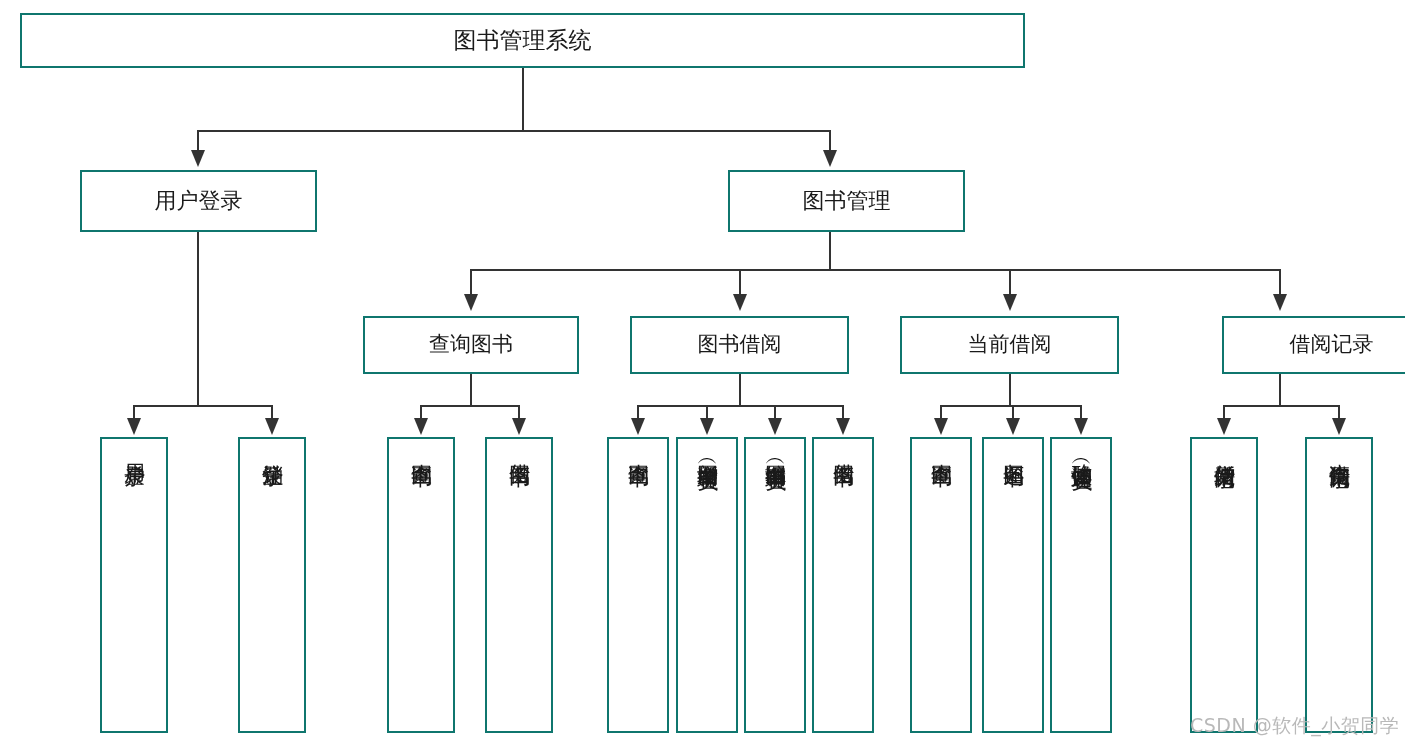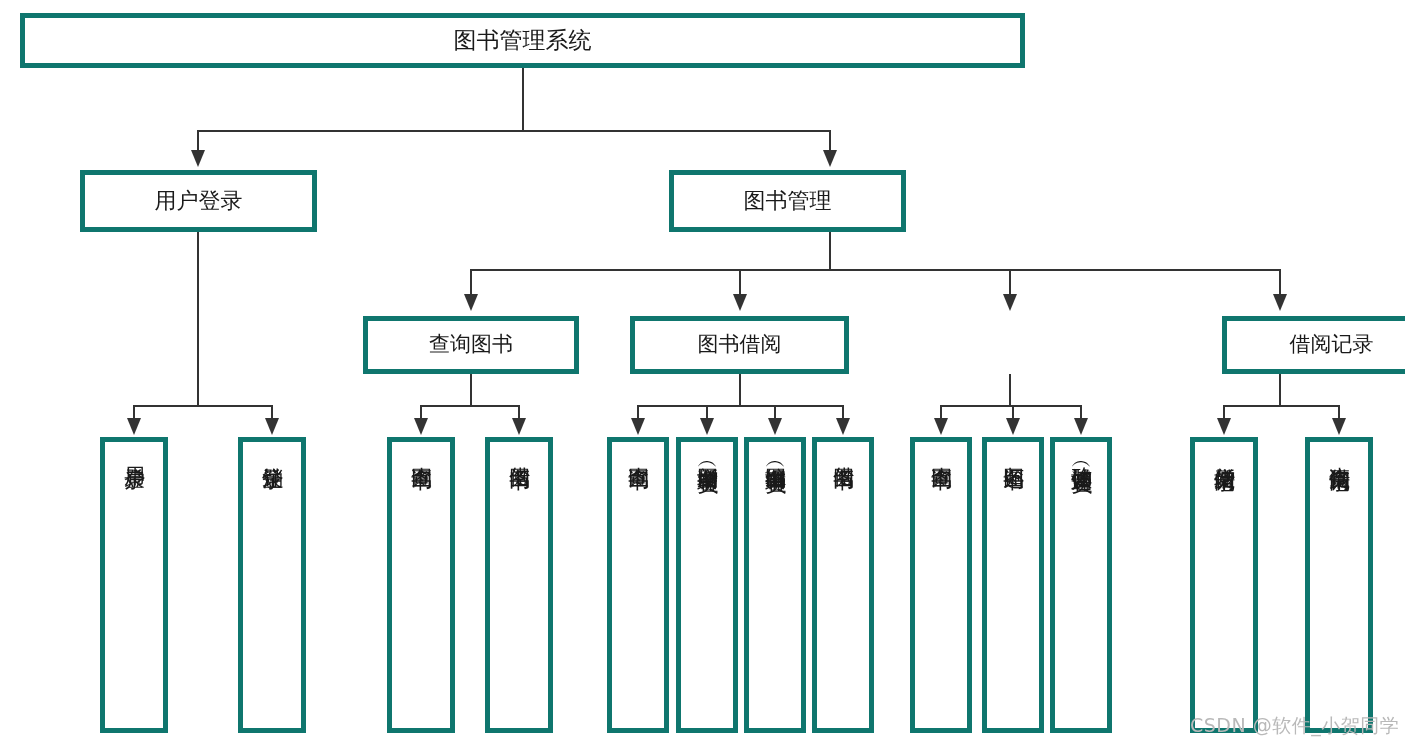--- a/index.html
+++ b/index.html
@@ -13,21 +13,21 @@
   #canvas {
     position: relative;
     width: 1405px;
     height: 747px;
     background: #ffffff;
     overflow: hidden;
   }
   .node {
     position: absolute;
     box-sizing: border-box;
-    border: 5px solid #0f766e;
+    border: 2px solid #0f766e;
     background: #ffffff;
     display: flex;
     align-items: center;
     justify-content: center;
     color: #1a1a1a;
     text-align: center;
     line-height: 1.12;
   }
   .node.root {
     font-size: 23px;
@@ -79,21 +79,21 @@
   <div class="edge v" style="left:522px; top:68px; height:62px;"></div>
 
   <div class="edge h" style="left:197px; top:130px; width:633px;"></div>
 
   <div class="edge v" style="left:197px; top:130px; height:24px;"></div>
   <div class="arrow" style="left:191px; top:150px;"></div>
   <div class="edge v" style="left:829px; top:130px; height:24px;"></div>
   <div class="arrow" style="left:823px; top:150px;"></div>
 
   <div class="node level2" style="left:80px; top:170px; width:237px; height:62px;">用户登录</div>
-  <div class="node level2" style="left:669px; top:170px; width:237px; height:62px;">图书管理</div>
+  <div class="node level2" style="left:728px; top:170px; width:237px; height:62px;">图书管理</div>
 
   <div class="edge v" style="left:197px; top:232px; height:173px;"></div>
   <div class="edge h" style="left:133px; top:405px; width:140px;"></div>
   <div class="edge v" style="left:133px; top:405px; height:16px;"></div>
   <div class="arrow" style="left:127px; top:418px;"></div>
   <div class="edge v" style="left:271px; top:405px; height:16px;"></div>
   <div class="arrow" style="left:265px; top:418px;"></div>
 
   <div class="edge v" style="left:829px; top:232px; height:37px;"></div>
   <div class="edge h" style="left:470px; top:269px; width:810px;"></div>
@@ -101,20 +101,21 @@
   <div class="arrow" style="left:464px; top:294px;"></div>
   <div class="edge v" style="left:739px; top:269px; height:28px;"></div>
   <div class="arrow" style="left:733px; top:294px;"></div>
   <div class="edge v" style="left:1009px; top:269px; height:28px;"></div>
   <div class="arrow" style="left:1003px; top:294px;"></div>
   <div class="edge v" style="left:1279px; top:269px; height:28px;"></div>
   <div class="arrow" style="left:1273px; top:294px;"></div>
 
   <div class="node level3" style="left:363px; top:316px; width:216px; height:58px;">查询图书</div>
   <div class="node level3" style="left:630px; top:316px; width:219px; height:58px;">图书借阅</div>
+  <div class="node level3" style="left:900px; top:316px; width:219px; height:58px;">当前借阅</div>
   <div class="node level3" style="left:1222px; top:316px; width:219px; height:58px;">借阅记录</div>
 
   <div class="edge v" style="left:470px; top:374px; height:31px;"></div>
   <div class="edge h" style="left:420px; top:405px; width:100px;"></div>
   <div class="edge v" style="left:420px; top:405px; height:16px;"></div>
   <div class="arrow" style="left:414px; top:418px;"></div>
   <div class="edge v" style="left:518px; top:405px; height:16px;"></div>
   <div class="arrow" style="left:512px; top:418px;"></div>
 
   <div class="edge v" style="left:739px; top:374px; height:31px;"></div>

